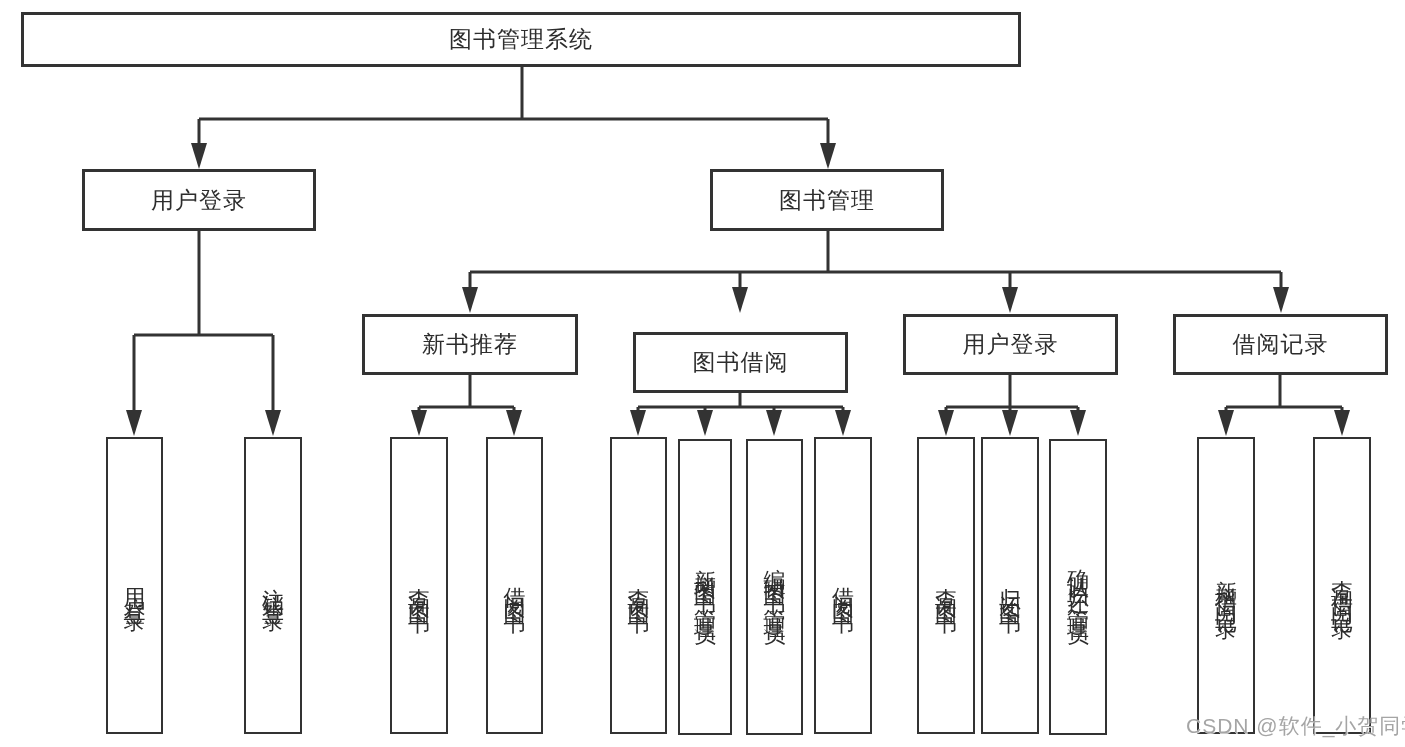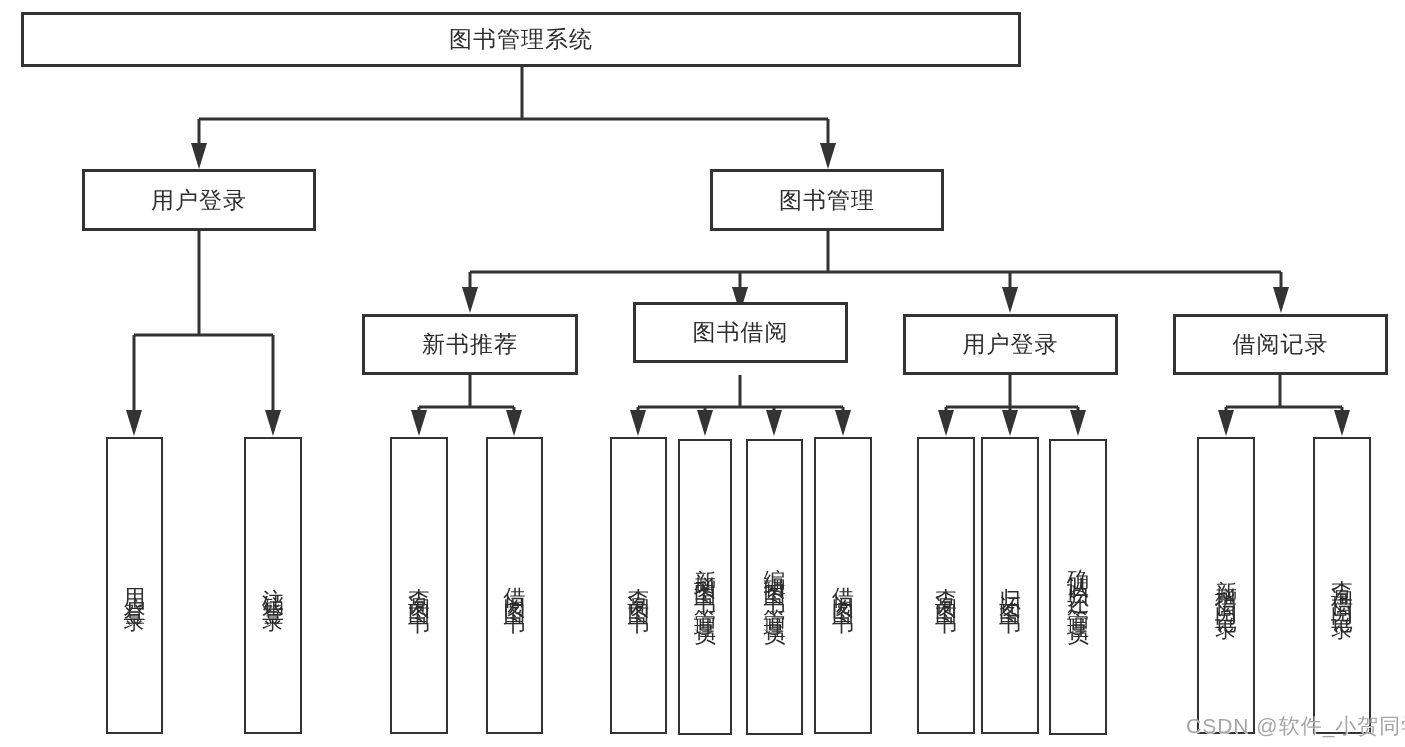--- a/index.html
+++ b/index.html
@@ -90,21 +90,21 @@
   <div class="box h" style="left:82px;top:169px;width:234px;height:62px">
     <span>用户登录</span>
   </div>
   <div class="box h" style="left:710px;top:169px;width:234px;height:62px">
     <span>图书管理</span>
   </div>
 
   <div class="box h" style="left:362px;top:314px;width:216px;height:61px">
     <span>新书推荐</span>
   </div>
-  <div class="box h" style="left:633px;top:302px;width:215px;height:61px">
+  <div class="box h" style="left:633px;top:332px;width:215px;height:61px">
     <span>图书借阅</span>
   </div>
   <div class="box h" style="left:903px;top:314px;width:215px;height:61px">
     <span>用户登录</span>
   </div>
   <div class="box h" style="left:1173px;top:314px;width:215px;height:61px">
     <span>借阅记录</span>
   </div>
 
   <div class="box v" style="left:106px;top:437px;width:57px;height:297px">

